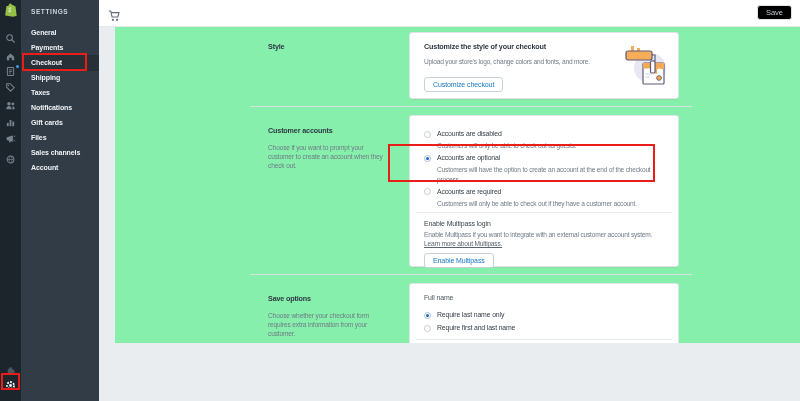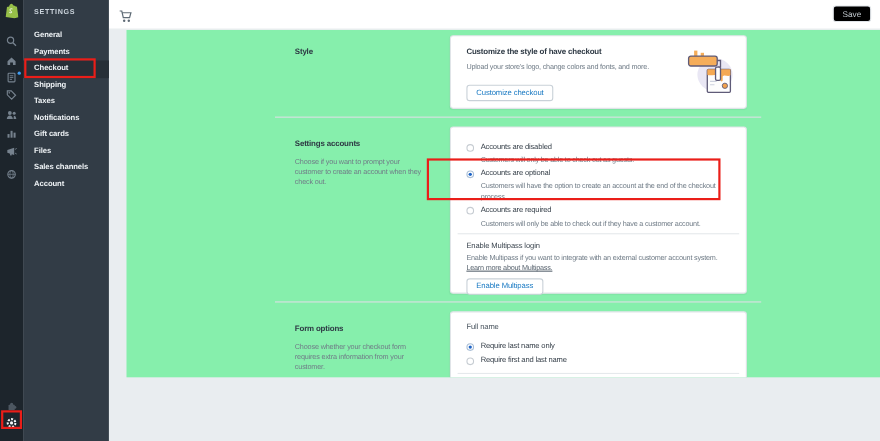--- a/index.html
+++ b/index.html
@@ -178,21 +178,21 @@
         <circle cx="9.1" cy="9.8" r="1.1" fill="#5f6b76"></circle>
       </svg>
   </span>
   <button class="save-btn">Save</button>
 </header>
 
 <main class="main">
 
   <div class="sec-label sl-style">Style</div>
   <section class="card card-style">
-    <div class="card-title">Customize the style of have checkout</div>
+    <div class="card-title">Customize the style of your checkout</div>
     <div class="card-body">Upload your store's logo, change colors and fonts, and more.</div>
     <button class="btn btn-style">Customize checkout</button>
     <span class="illus">
       <svg width="46" height="44" viewBox="0 0 46 44">
         <ellipse cx="27" cy="23" rx="16" ry="15" fill="#e9e7f4"></ellipse>
         <rect x="20" y="18" width="21" height="21" rx="1" fill="#fdfdfd" stroke="#5f5b78" stroke-width="1.2"></rect>
         <path d="M20 18h21v5.5c-2.5 1.8-4.5-.8-6.5.5s-4 .5-6-.5-6 .8-8.5-.5z" fill="#f5a954"></path>
         <path d="M33 24.5v3.5" stroke="#f5a954" stroke-width="2" stroke-linecap="round"></path>
         <path d="M22.5 29h6M22.5 32h4" stroke="#cdd1de" stroke-width="1"></path>
         <circle cx="36" cy="33" r="2.4" fill="#f2a24c" stroke="#5f5b78" stroke-width="0.8"></circle>
@@ -200,21 +200,21 @@
         <rect x="14" y="3" width="3" height="4" fill="#f5ad5a"></rect>
         <rect x="3" y="6" width="26" height="9" rx="2" fill="#f5ad5a" stroke="#5f5b78" stroke-width="1.2"></rect>
         <path d="M29 10h3v6h-2.5" fill="none" stroke="#5f5b78" stroke-width="1.2"></path>
         <rect x="27.5" y="16" width="4.5" height="12" rx="1.2" fill="#fff" stroke="#5f5b78" stroke-width="1.2"></rect>
       </svg>
     </span>
   </section>
 
   <div class="divider dv-1"></div>
 
-  <div class="sec-label sl-accounts">Settings accounts</div>
+  <div class="sec-label sl-accounts">Customer accounts</div>
   <div class="sec-desc sd-accounts">Choose if you want to prompt your customer to create an account when they check out.</div>
   <section class="card card-accounts">
     <div class="opt-row">
       <span class="radio"></span>
       <span class="opt-label">Accounts are disabled</span>
     </div>
     <div class="opt-help">Customers will only be able to check out as guests.</div>
     <div class="opt-row">
       <span class="radio sel"></span>
       <span class="opt-label">Accounts are optional</span>
@@ -226,21 +226,21 @@
     </div>
     <div class="opt-help">Customers will only be able to check out if they have a customer account.</div>
     <div class="card-div"></div>
     <div class="mp-title">Enable Multipass login</div>
     <div class="mp-body"><span>Enable Multipass if you want to integrate with an external customer account system. </span><a class="mp-link">Learn more about Multipass.</a></div>
     <button class="btn btn-mp">Enable Multipass</button>
   </section>
 
   <div class="divider dv-2"></div>
 
-  <div class="sec-label sl-form">Form options</div>
+  <div class="sec-label sl-form">Save options</div>
   <div class="sec-desc sd-form">Choose whether your checkout form requires extra information from your customer.</div>
   <section class="card card-form">
     <div class="grp-title">Full name</div>
     <div class="opt-row fo-1">
       <span class="radio sel"></span>
       <span class="opt-label">Require last name only</span>
     </div>
     <div class="opt-row fo-n">
       <span class="radio"></span>
       <span class="opt-label">Require first and last name</span>

